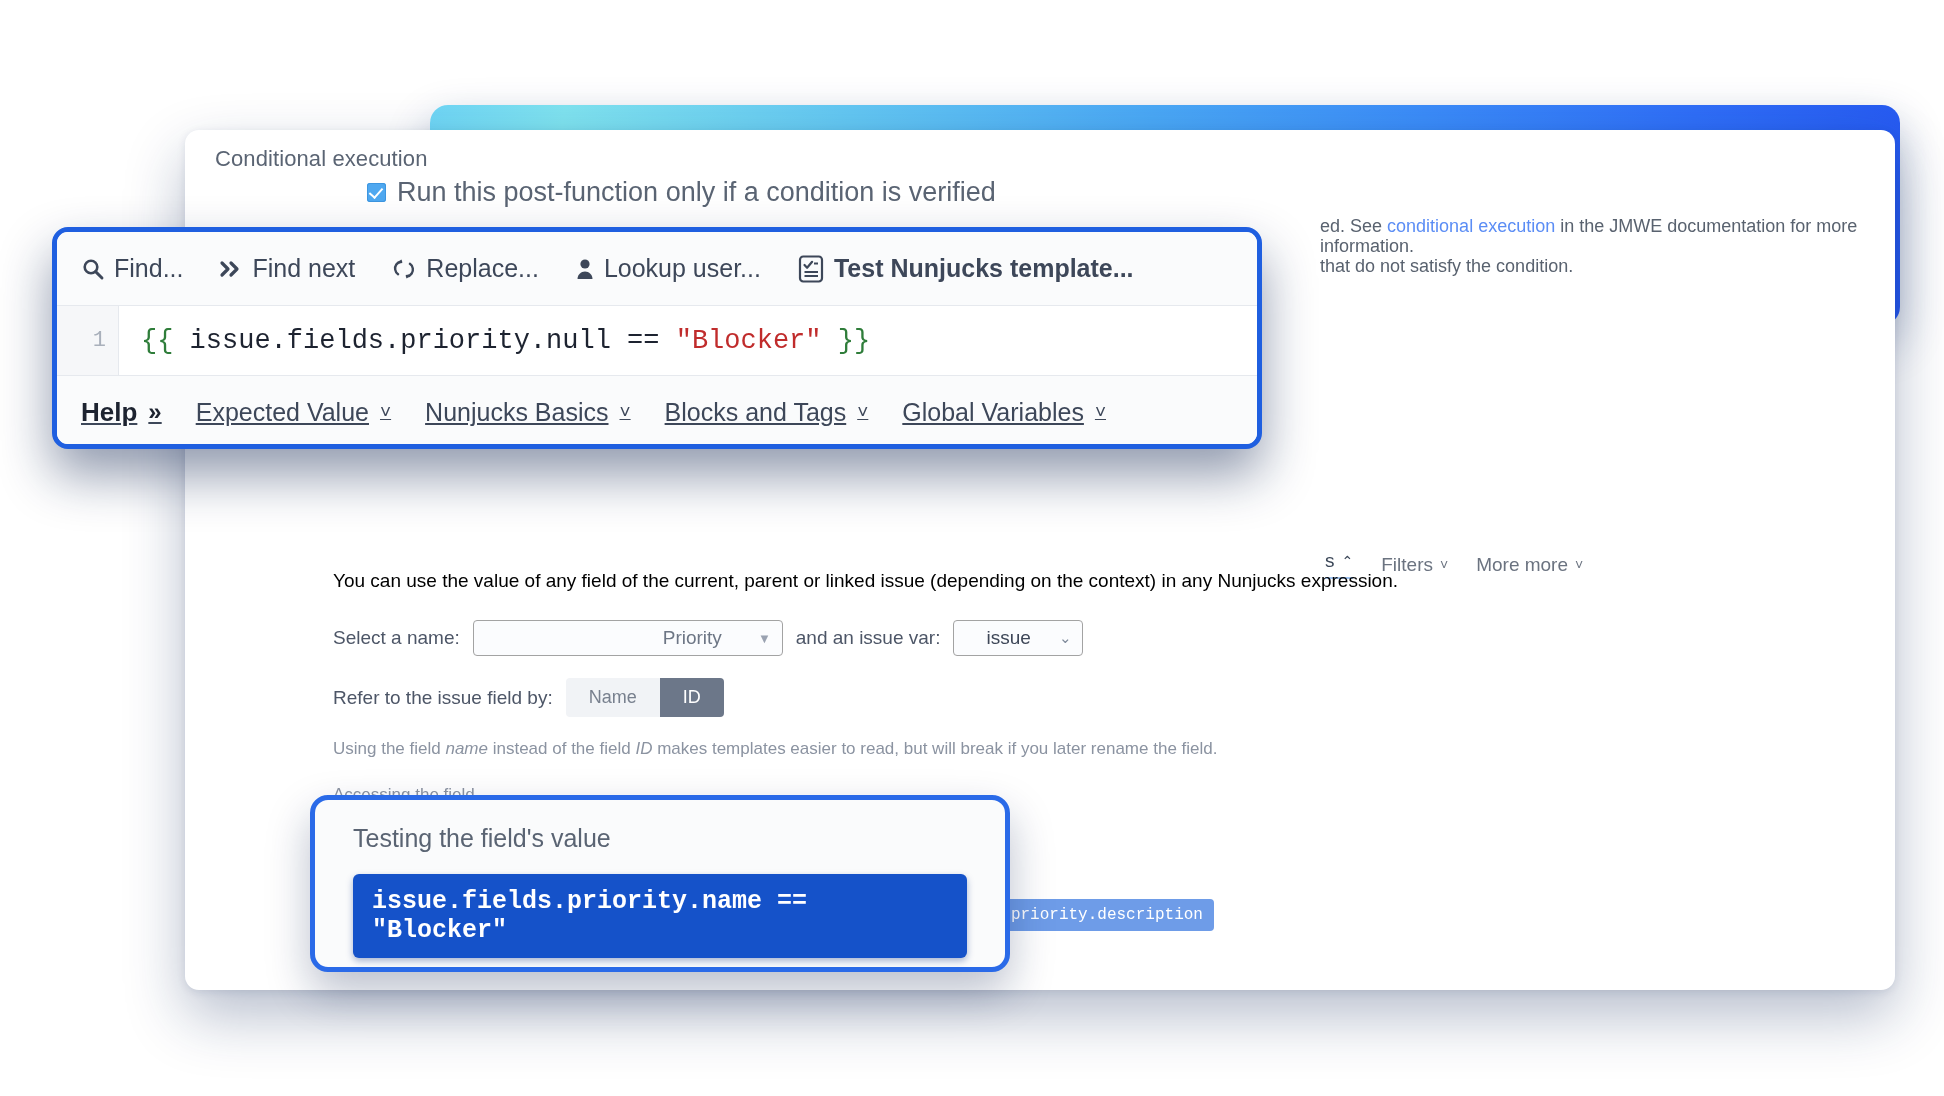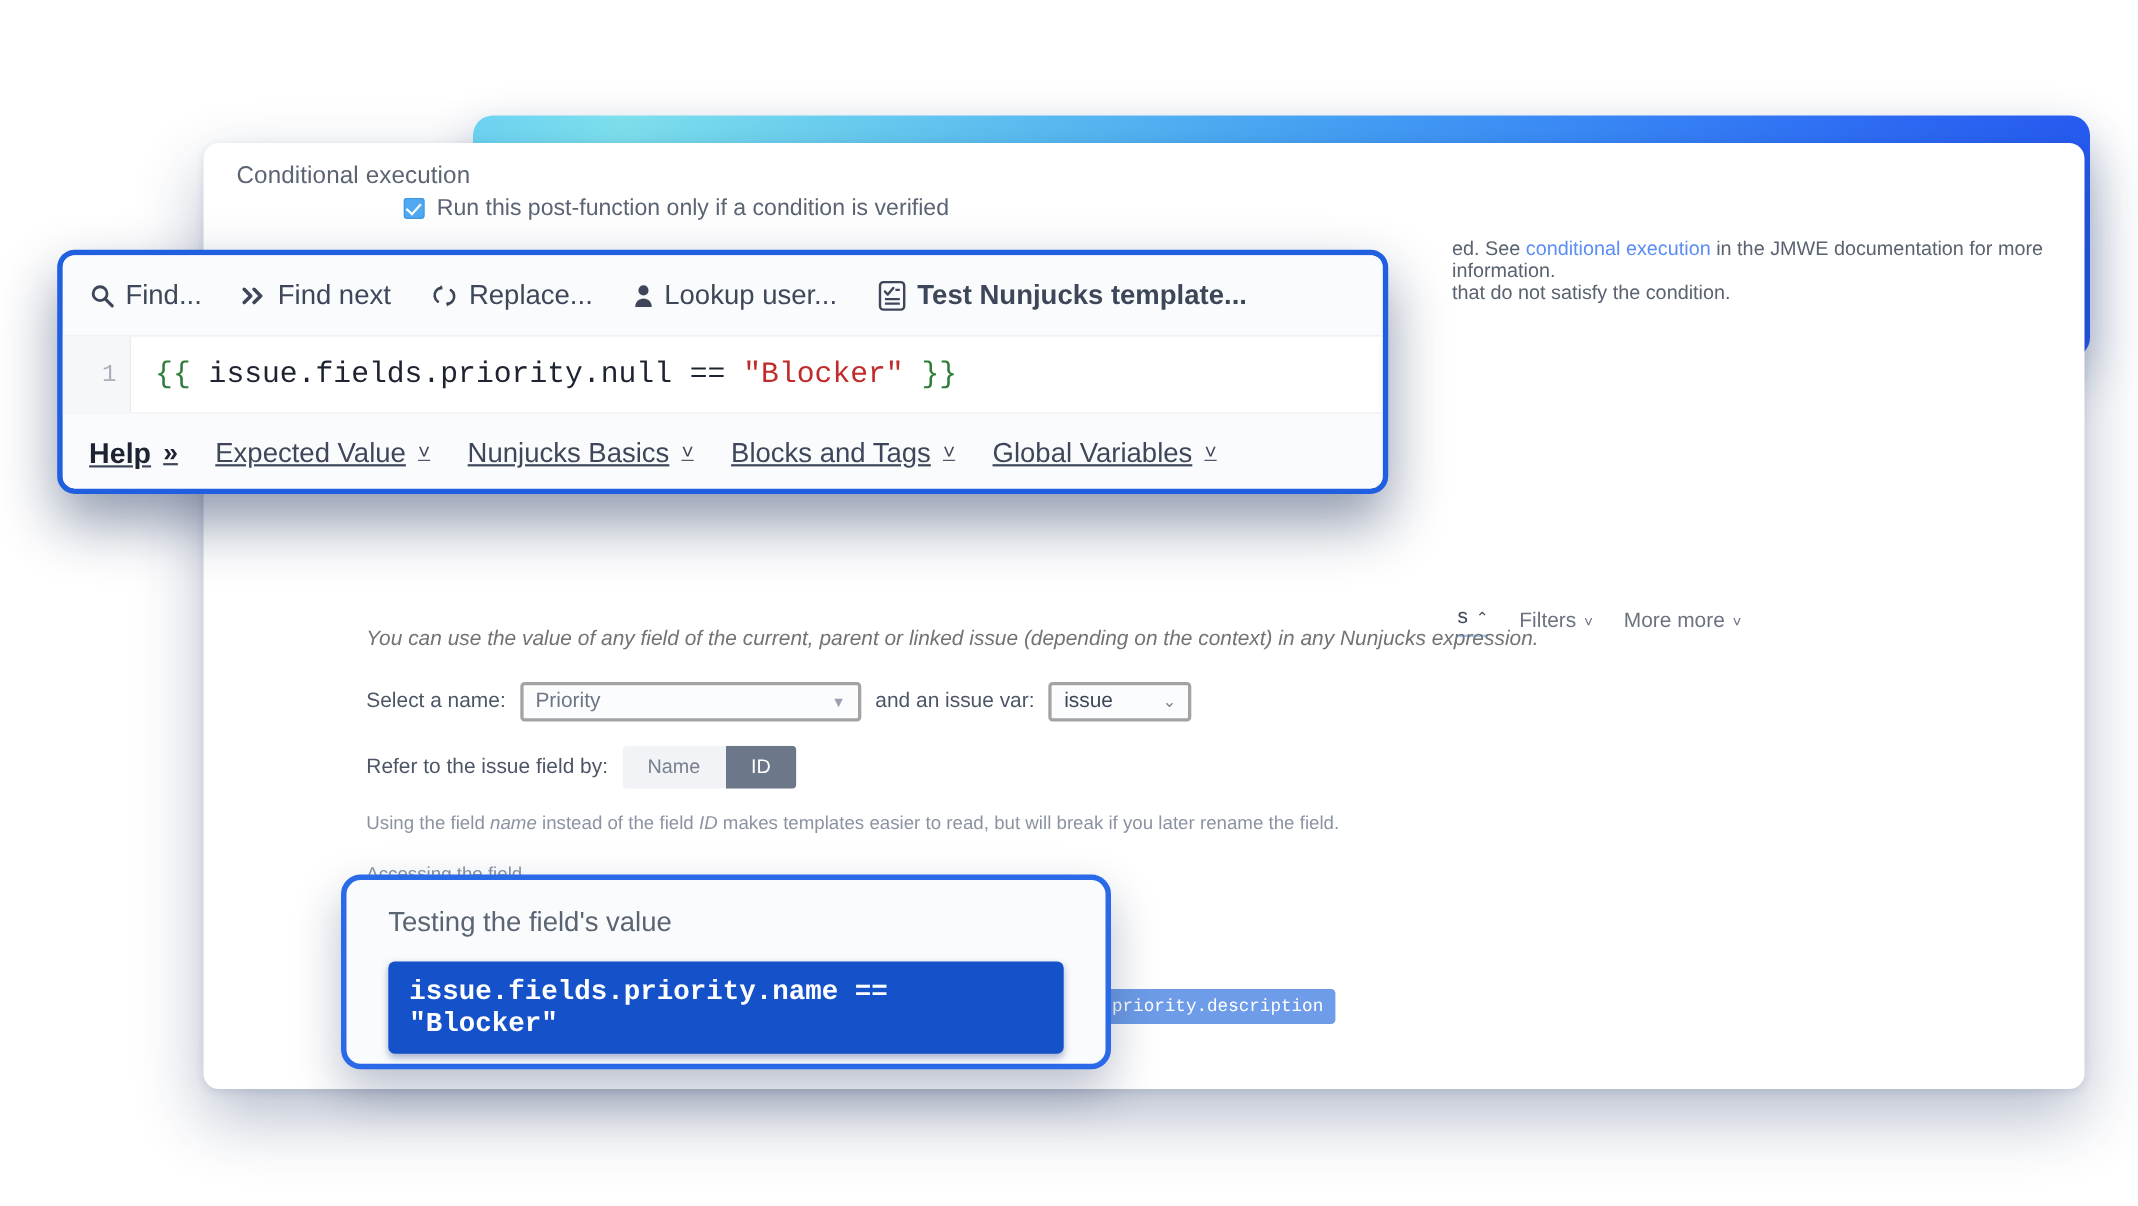--- a/index.html
+++ b/index.html
@@ -50,21 +50,21 @@
     width: 19px; height: 19px; border-radius: 3px;
     background: #4fa8f0; position: relative; flex: none;
     box-shadow: inset 0 0 0 1px #3d96e0;
   }
   .checkbox:after {
     content: ""; position: absolute;
     left: 5px; top: 2px; width: 6px; height: 11px;
     border: solid #ffffff; border-width: 0 2.6px 2.6px 0;
     transform: rotate(42deg);
   }
-  .cond-label { font-size: 21px; color: #5a6473; }
+  .cond-label { font-size: 27px; color: #5a6473; }
 
   .cond-desc {
     position: absolute; left: 1135px; top: 86px;
     width: 585px; font-size: 18px; line-height: 20px; color: #59626f;
   }
   .cond-desc a { color: #5b8df5; text-decoration: none; }
   .cond-desc .line2 { display: block; }
 
   
   .tabbar {
@@ -74,29 +74,29 @@
   }
   .tabbar .tab { display: flex; align-items: center; gap: 7px; }
   .tabbar .tab.active { color: #3b4758; border-bottom: 2px solid #9fc3f0; padding-bottom: 5px; }
   .caret { font-size: 14px; line-height: 1; }
 
   
   .help-body {
     position: absolute; left: 148px; top: 440px;
     width: 1530px;
   }
-  .help-intro { font-size: 19px; color: #737373; margin: 0 0 28px 0; font-style: italic; }
+  .help-intro { font-size: 19px; color: #000000; margin: 0 0 28px 0; }
 
   .field-row {
     display: flex; align-items: center; gap: 13px;
     margin-bottom: 22px; font-size: 19px; color: #4d5667;
   }
   .select-box {
-    display: flex; align-items: center; justify-content: space-between;
-    border: 3px solid #a3a3a3; border-radius: 4px;
+    display: flex; align-items: center; justify-content: flex-end;
+    border: 1px solid #a3a3a3; border-radius: 4px;
     background: #fbfcfe; color: #6d7685;
     height: 36px; padding: 0 11px; font-size: 19px; gap: 28px;
   }
   .select-box.wide { width: 310px; }
   .select-box.narrow { width: 130px; color: #3e4758; }
   .sel-caret { color: #9aa2b1; font-size: 13px; margin-left: 8px; }
   .sel-caret2 { color: #7c8798; font-size: 15px; }
 
   .refer-row { display: flex; align-items: center; gap: 13px; margin-bottom: 22px; font-size: 19px; color: #4d5667; }
   .seg { display: flex; border-radius: 4px; overflow: hidden; }

